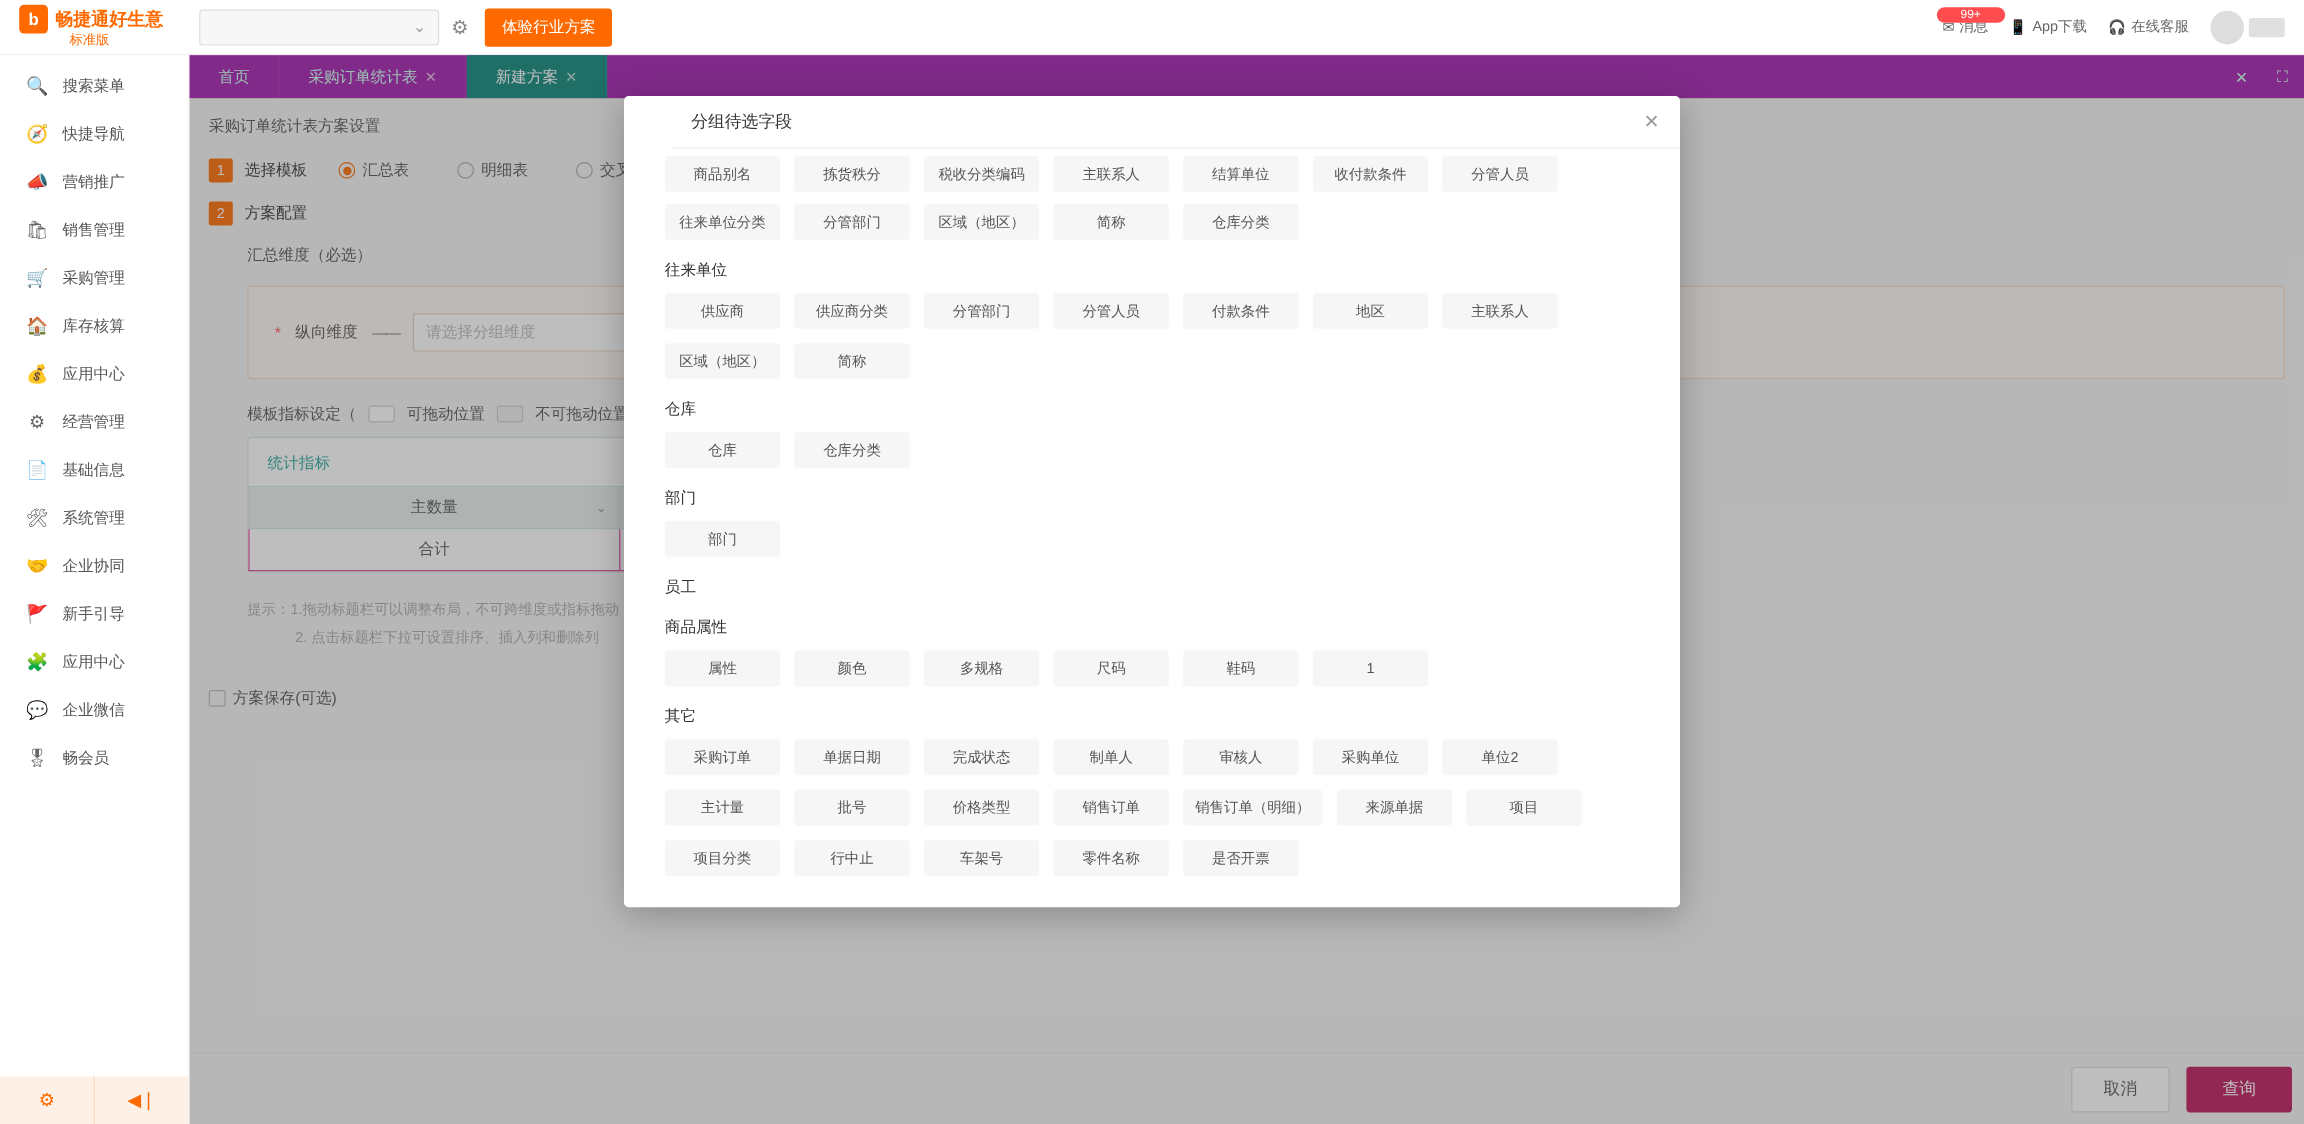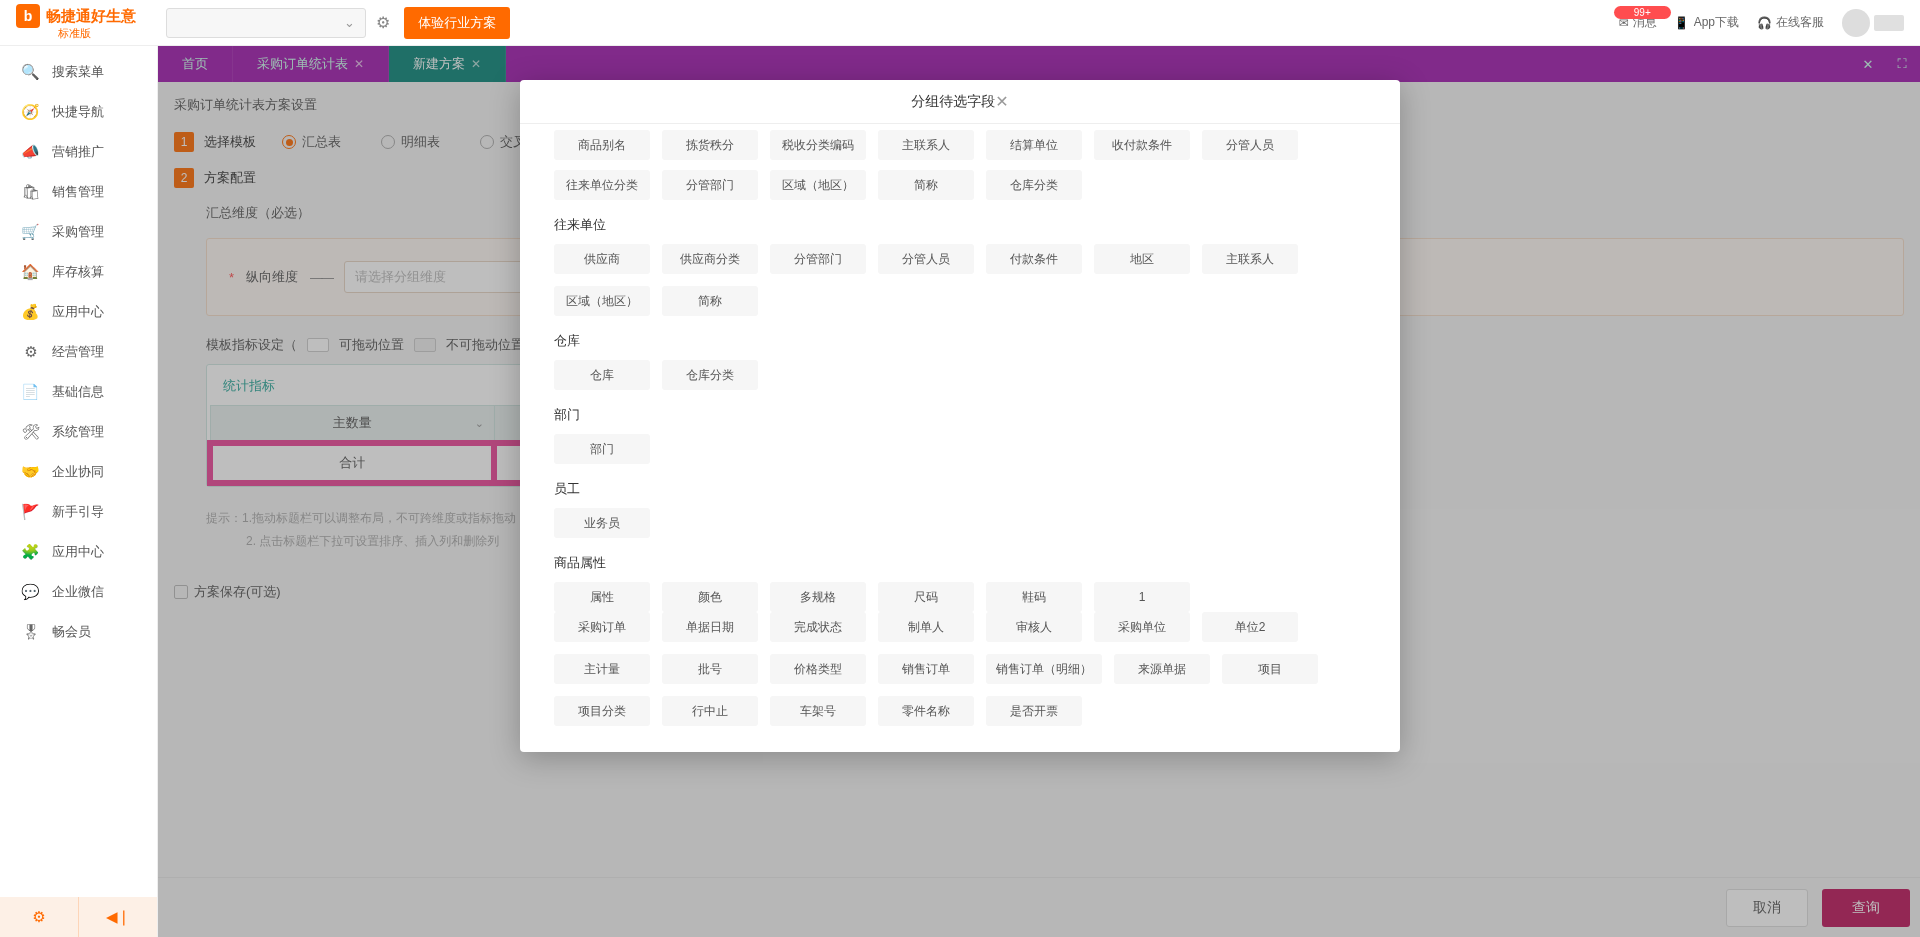--- a/index.html
+++ b/index.html
@@ -67,40 +67,40 @@
 
 .template-row { display: flex; align-items: center; gap: 6px; color: #555; font-size: 13px; margin-bottom: 10px; }
 .legend-swatch { display: inline-block; width: 22px; height: 14px; border: 1px solid #ccc; border-radius: 2px; margin: 0 4px; }
 .legend-swatch.move { background: #fff; }
 .legend-swatch.fixed { background: #eee; }
 
 .metric-box { border: 1px solid #cfe5e1; border-radius: 3px; background: #fff; width: 520px; padding: 12px 0 0 0; }
 .metric-title { color: #2aa89a; padding: 0 16px 10px 16px; font-size: 13px; }
 .metric-table { width: 100%; border-collapse: collapse; }
 .metric-table th { background: #e8f0ef; border: 1px solid #cfe5e1; padding: 8px 0; font-weight: normal; color: #555; position: relative; }
-.metric-table td { border: 6px solid #ec4899; padding: 8px 0; text-align: center; color: #555; }
+.metric-table td { border: 1px solid #ec4899; padding: 8px 0; text-align: center; color: #555; }
 .th-caret { position: absolute; right: 10px; top: 50%; transform: translateY(-50%); color: #999; font-size: 11px; }
 
 .hints { margin-top: 20px; color: #aaa; font-size: 12px; line-height: 1.9; }
 .hints .hint-line { display: block; }
 
 .save-row { margin-top: 30px; display: flex; align-items: center; gap: 6px; color: #555; }
 .checkbox { width: 14px; height: 14px; border: 1px solid #bbb; border-radius: 2px; display: inline-block; }
 
 
 .action-bar { height: 60px; display: flex; align-items: center; justify-content: flex-end; gap: 14px; padding: 0 10px; background: #f5f5f5; border-top: 1px solid #e8e8e8; }
 .btn-default { background: #fff; border: 1px solid #ddd; padding: 9px 26px; border-radius: 3px; cursor: pointer; color: #555; font-size: 14px; }
 .btn-primary { background: #be185d; color: #fff; border: none; padding: 10px 30px; border-radius: 3px; cursor: pointer; font-size: 14px; }
 
 
 .overlay-mask { position: absolute; inset: 0; background: rgba(70,70,70,.35); pointer-events: none; }
 
 
 .modal { position: fixed; left: 50%; top: 80px; transform: translateX(-50%); width: 880px; max-height: calc(100vh - 120px); background: #fff; border-radius: 4px; box-shadow: 0 6px 30px rgba(0,0,0,.25); display: flex; flex-direction: column; z-index: 100; }
-.modal-header { height: 44px; display: flex; align-items: center; justify-content: center; padding: 0 17px; border-bottom: 1px solid #eee; }
+.modal-header { height: 44px; display: flex; align-items: center; justify-content: space-between; padding: 0 17px; border-bottom: 1px solid #eee; margin-left: 39px; }
 .modal-title { font-size: 14px; color: #333; }
 .modal-close { color: #999; cursor: pointer; font-size: 16px; }
 .modal-body { padding: 6px 8px 6px 34px; overflow-y: auto; flex: 1; position: relative; }
 .modal-body::-webkit-scrollbar { width: 10px; height: 10px; }
 .modal-body::-webkit-scrollbar-thumb { background: #c9c9c9; border-radius: 5px; }
 .modal-body::-webkit-scrollbar-track { background: #f2f2f2; }
 
 .modal-hscroll { height: 14px; overflow-x: scroll; margin: 0 8px 6px 8px; }
 .modal-hscroll-inner { width: 1200px; height: 1px; }
 .modal-hscroll::-webkit-scrollbar { height: 10px; }
@@ -380,32 +380,30 @@
       <div class="field-group-title">仓库</div>
       <div class="chip-row">
         <button class="chip">仓库</button>
         <button class="chip">仓库分类</button>
       </div>
       <div class="field-group-title">部门</div>
       <div class="chip-row">
         <button class="chip">部门</button>
       </div>
       <div class="field-group-title">员工</div>
-      <div class="chip-row">
-        <button class="chip">业务员</button>
-      </div>
       <div class="field-group-title">商品属性</div>
       <div class="chip-row">
         <button class="chip">属性</button>
         <button class="chip">颜色</button>
         <button class="chip">多规格</button>
         <button class="chip">尺码</button>
         <button class="chip">鞋码</button>
         <button class="chip">1</button>
       </div>
+      <div class="field-group-title">其它</div>
       <div class="chip-row">
         <button class="chip">采购订单</button>
         <button class="chip">单据日期</button>
         <button class="chip">完成状态</button>
         <button class="chip">制单人</button>
         <button class="chip">审核人</button>
         <button class="chip">采购单位</button>
         <button class="chip">单位2</button>
         <button class="chip">主计量</button>
         <button class="chip">批号</button>

